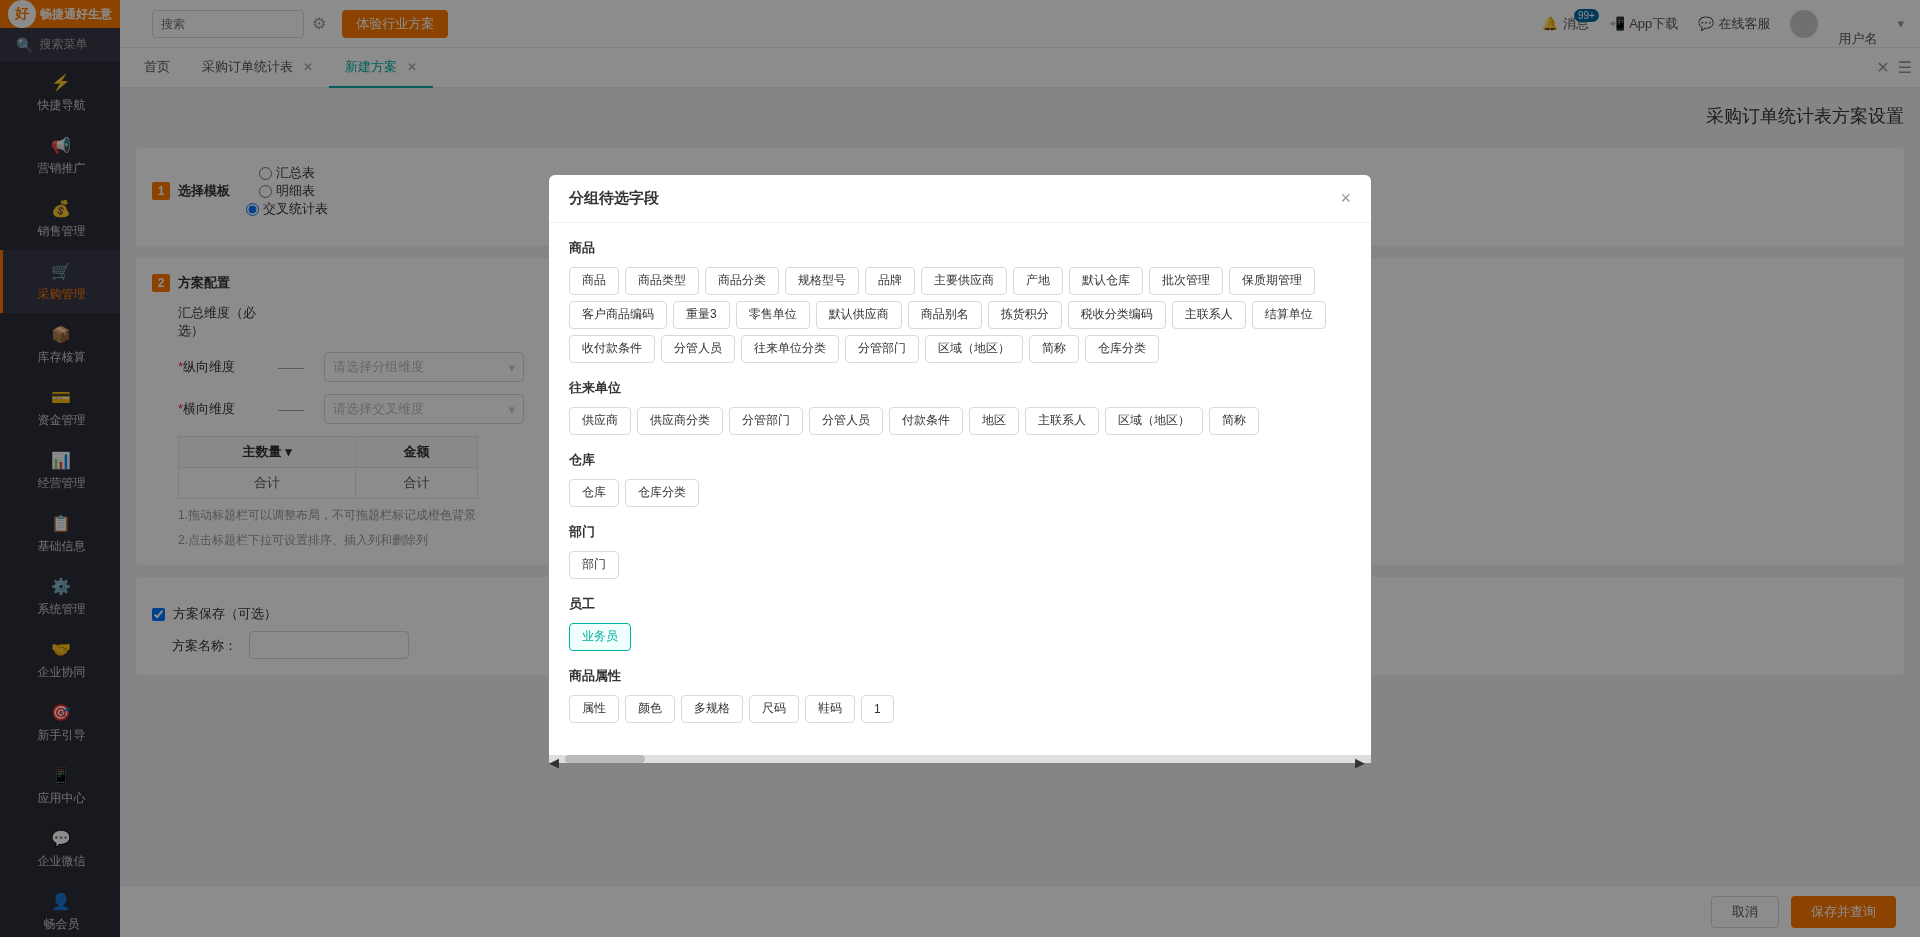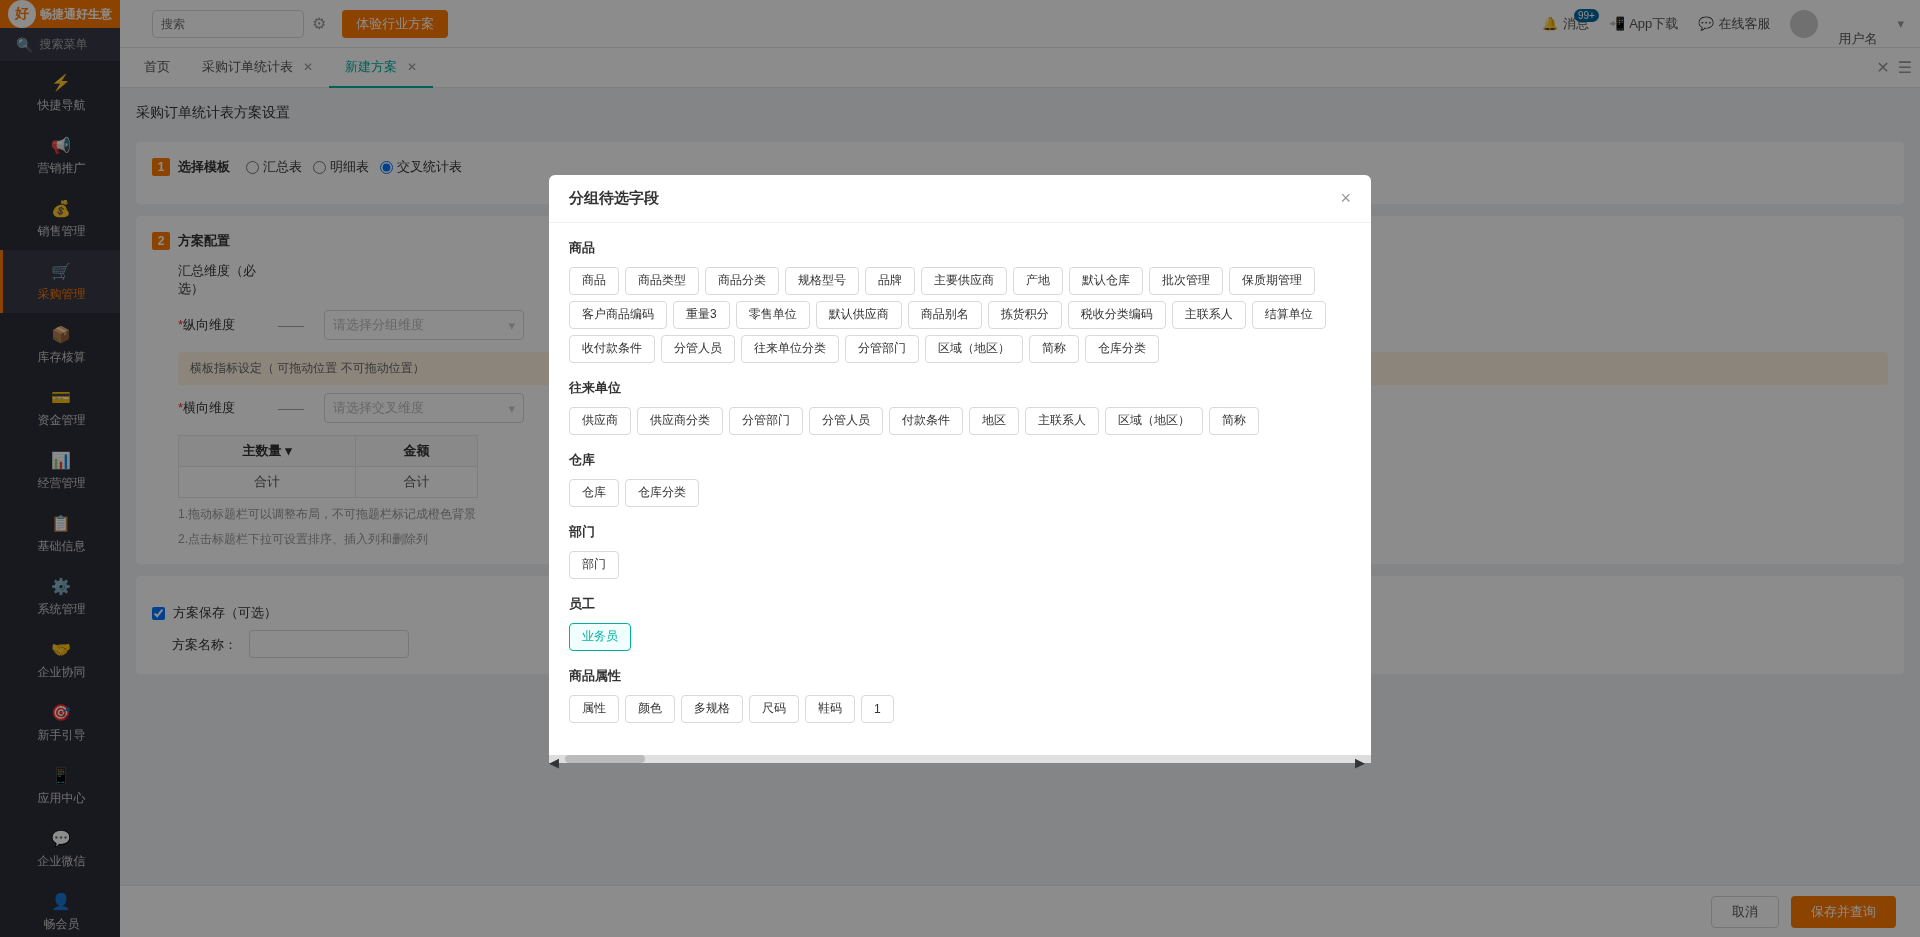--- a/index.html
+++ b/index.html
@@ -123,41 +123,42 @@
     
     .main-content {
       margin-left: 120px;
       margin-top: 88px;
       padding: 16px;
       min-height: calc(100vh - 88px);
       background: #f0f2f5;
     }
 
     .page-title {
-      font-size: 14px; color: #333; margin-bottom: 12px;
+      font-size: 18px; color: #333; margin-bottom: 12px;
       padding: 0 0 8px 0;
+      text-align: right;
     }
 
     .config-panel {
       background: #fff;
       border-radius: 4px;
       padding: 16px;
       margin-bottom: 12px;
     }
 
     .step-row {
       display: flex; align-items: center; gap: 8px; margin-bottom: 12px;
     }
     .step-badge {
       background: #ff7a00; color: #fff; border-radius: 2px;
       width: 18px; height: 18px; display: flex; align-items: center; justify-content: center;
       font-size: 12px; font-weight: bold;
     }
     .step-label { font-size: 13px; font-weight: bold; color: #333; }
-    .radio-group { display: flex; align-items: center; gap: 11px; margin-left: 8px; }
+    .radio-group { display: flex; align-items: center; gap: 0; margin-left: 8px; flex-direction: column; }
     .radio-item { display: flex; align-items: center; gap: 4px; font-size: 13px; cursor: pointer; }
 
     .config-inner { margin-left: 26px; }
     .config-row { display: flex; align-items: center; gap: 12px; margin-bottom: 12px; }
     .config-label { color: #333; font-size: 13px; width: 80px; }
 
     .select-field {
       height: 30px; border: 1px solid #d9d9d9; border-radius: 4px;
       padding: 0 8px; font-size: 13px; display: flex; align-items: center;
       min-width: 160px; background: #fff; cursor: pointer; gap: 8px;
@@ -433,23 +434,20 @@
       </div>
       <div class="config-row">
         <span class="config-label">
           <span style="color:#f5222d;">*</span>纵向维度
         </span>
         <span style="color:#999; margin: 0 8px;">——</span>
         <div class="select-field" style="min-width:200px;">
           <span class="select-placeholder">请选择分组维度</span>
           <span style="margin-left:auto;color:#ccc;">▾</span>
         </div>
-      </div>
-      <div style="background:#fff3e0;padding:8px 12px;border-radius:4px;font-size:12px;color:#666;margin-bottom:8px;">
-        <span>横板指标设定（ 可拖动位置  不可拖动位置）</span>
       </div>
       <div class="config-row">
         <span class="config-label">
           <span style="color:#f5222d;">*</span>横向维度
         </span>
         <span style="color:#999; margin: 0 8px;">——</span>
         <div class="select-field" style="min-width:200px;">
           <span class="select-placeholder">请选择交叉维度</span>
           <span style="margin-left:auto;color:#ccc;">▾</span>
         </div>

